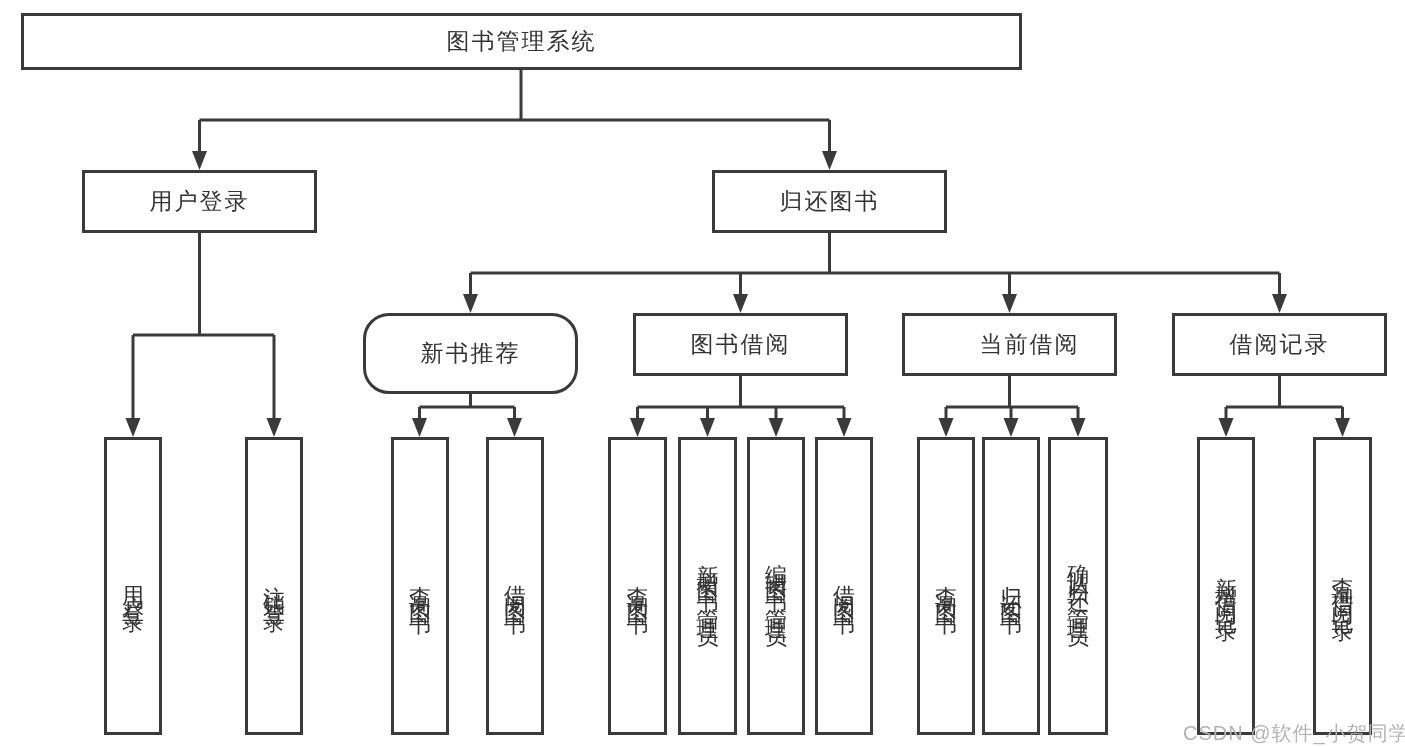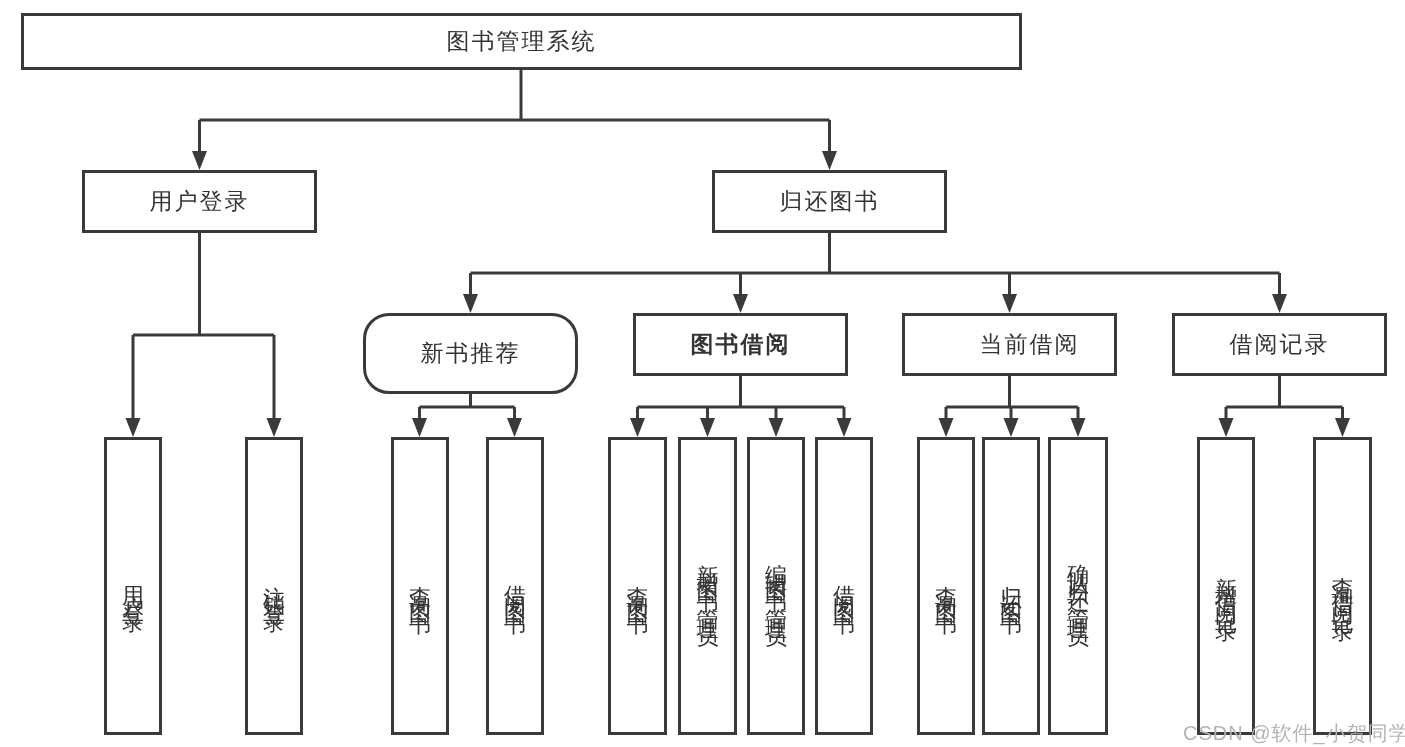--- a/index.html
+++ b/index.html
@@ -149,21 +149,21 @@
   <div class="box hbox" style="left:82px; top:170px; width:235px; height:63px;">
     <span>用户登录</span>
   </div>
   <div class="box hbox" style="left:712px; top:170px; width:235px; height:63px;">
     <span>归还图书</span>
   </div>
 
   <div class="box hbox" style="left:363px; top:313px; width:215px; height:81px;border-radius:26px;">
     <span>新书推荐</span>
   </div>
-  <div class="box hbox" style="left:633px; top:313px; width:215px; height:63px;font-weight:bold;">
+  <div class="box hbox" style="left:633px; top:313px; width:215px; height:63px;">
     <span>图书借阅</span>
   </div>
   <div class="box hbox" style="left:902px; top:313px; width:215px; height:63px;padding-left:40px;">
     <span>当前借阅</span>
   </div>
   <div class="box hbox" style="left:1172px; top:313px; width:215px; height:63px;">
     <span>借阅记录</span>
   </div>
 
   <div class="box vbox" style="left:104px; top:437px; width:58px; height:298px;">

